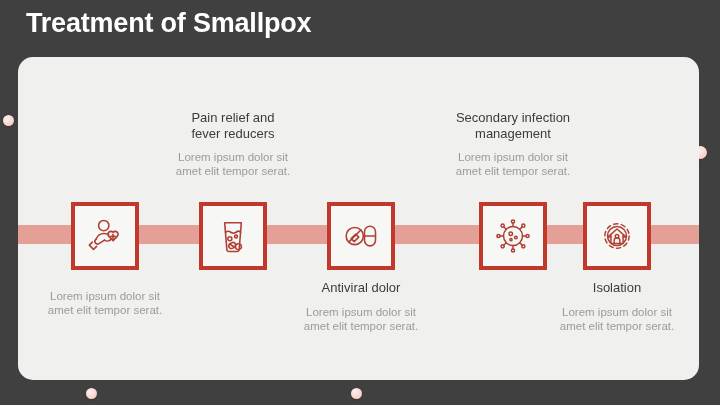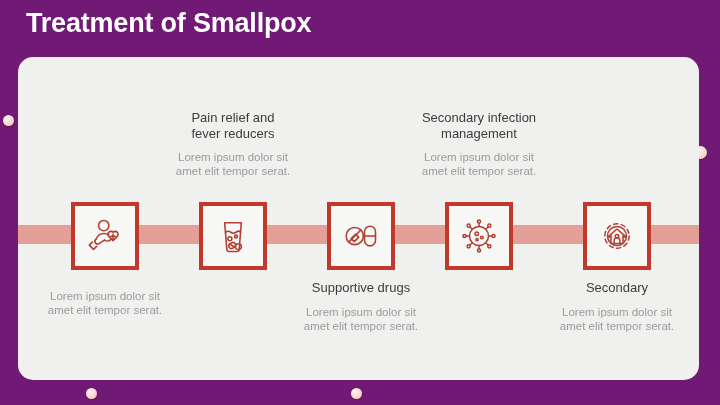--- a/index.html
+++ b/index.html
@@ -10,21 +10,21 @@
     width: 720px;
     height: 405px;
     overflow: hidden;
     font-family: "Liberation Sans", sans-serif;
     background: #b53a31;
   }
   .slide {
     position: relative;
     width: 720px;
     height: 405px;
-    background: #701a75;
+    background: #404040;
     overflow: hidden;
   }
   .slide-title {
     position: absolute;
     left: 26px;
     top: 8px;
     font-size: 27px;
     font-weight: bold;
     color: #ffffff;
     letter-spacing: -0.2px;
@@ -159,27 +159,27 @@
           <svg width="40" height="40" viewBox="0 0 48 48" fill="none" stroke="#b04034" stroke-width="1.9" stroke-linecap="round" stroke-linejoin="round">
             <circle cx="16.5" cy="24" r="10.3"></circle>
             <path d="M9.3 31.3 23.8 16.8"></path>
             <path d="M12.2 27.2l5.5-5.5 3.6 3.6-5.5 5.5z"></path>
             <path d="M34.8 12.2h0a6.6 6.6 0 0 1 6.6 6.6v10.4a6.6 6.6 0 0 1-6.6 6.6h0a6.6 6.6 0 0 1-6.6-6.6V18.8a6.6 6.6 0 0 1 6.6-6.6z"></path>
             <path d="M28.2 24h13.2"></path>
           </svg>
         </span>
       </div>
       <div class="label-block" style="left:-66px; top:78px; width:200px;">
-        <div class="label-title">Supportive drugs</div>
-        <div class="label-desc">Lorem ipsum dolor sit
-amet elit tempor serat.</div>
-      </div>
-    </div>
-
-    <div class="step" style="left:427px; top:145px;">
+        <div class="label-title">Antiviral dolor</div>
+        <div class="label-desc">Lorem ipsum dolor sit
+amet elit tempor serat.</div>
+      </div>
+    </div>
+
+    <div class="step" style="left:461px; top:145px;">
       <div class="icon-box">
         <span>
           <svg width="40" height="40" viewBox="0 0 48 48" fill="none" stroke="#b04034" stroke-width="1.8" stroke-linecap="round" stroke-linejoin="round">
             <path d="M24 12.6c6.3 0 11.4 5.1 11.4 11.4S30.3 35.4 24 35.4 12.6 30.3 12.6 24 17.7 12.6 24 12.6z"></path>
             <circle cx="21.3" cy="21.2" r="2.1"></circle>
             <circle cx="27.4" cy="25.8" r="1.6"></circle>
             <circle cx="21.6" cy="28.4" r="1.3"></circle>
             <path d="M24 12.6V8.4"></path>
               <circle cx="24" cy="6.6" r="1.9"></circle>
             <path d="M24 35.4v4.2"></path>
@@ -215,20 +215,20 @@
             <circle cx="24" cy="24" r="11.4"></circle>
             <path d="M13.9 24.5 24 15.6l10.1 8.9"></path>
             <path d="M16.7 23.4v9.6h14.6v-9.6"></path>
             <path d="M13 25.2h3.7M31.3 25.2H35"></path>
             <circle cx="24" cy="24.4" r="2.1"></circle>
             <path d="M20.6 33v-3.6c0-1.9 1.5-3.4 3.4-3.4s3.4 1.5 3.4 3.4V33"></path>
           </svg>
         </span>
       </div>
       <div class="label-block" style="left:-66px; top:78px; width:200px;">
-        <div class="label-title">Secondary</div>
+        <div class="label-title">Isolation</div>
         <div class="label-desc">Lorem ipsum dolor sit
 amet elit tempor serat.</div>
       </div>
     </div>
 
   </div>
 </div>
 
 </body></html>

